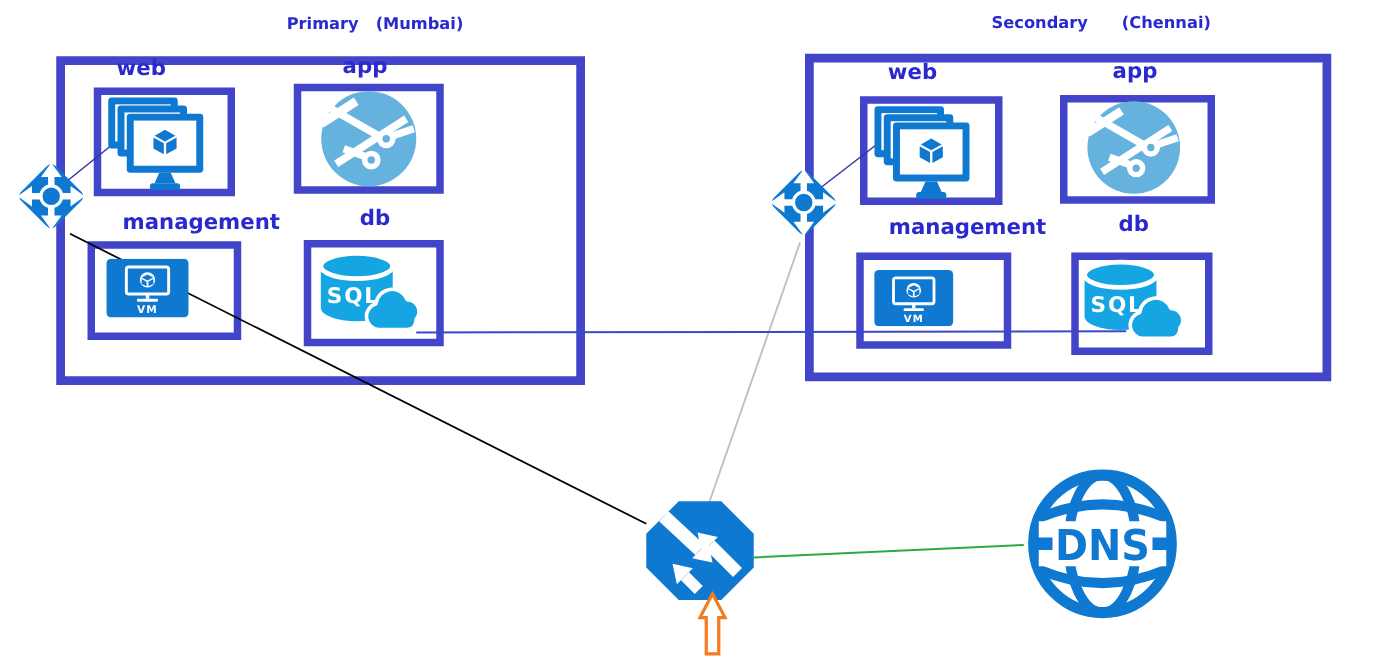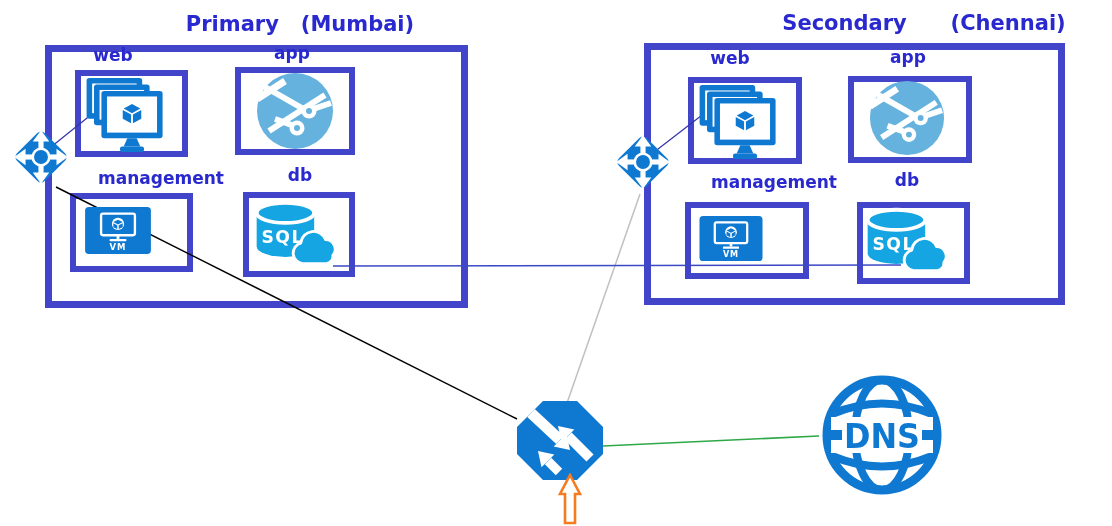--- a/index.html
+++ b/index.html
@@ -2,35 +2,35 @@
 <html><head>
 <meta charset="utf-8">
 <style>
   html,body{margin:0;padding:0;background:#fff;}
   #canvas{position:relative;width:1112px;height:526px;background:#fff;overflow:hidden;
           font-family:"DejaVu Sans","Liberation Sans",sans-serif;}
   .region{position:absolute;border:7px solid #4245c9;background:transparent;box-sizing:border-box;z-index:1;}
   .zonebox{position:absolute;border:6px solid #4245c9;background:#fff;box-sizing:border-box;z-index:1;}
   .lbl{position:absolute;color:#2929cf;font-weight:bold;font-size:17px;text-align:center;
        white-space:pre;z-index:4;line-height:1.1;}
-  .title{font-size:21px;}
+  .title{font-size:13px;}
   .icon{position:absolute;z-index:3;}
   #connectors{position:absolute;left:0;top:0;z-index:2;pointer-events:none;}
   svg text{font-family:"DejaVu Sans","Liberation Sans",sans-serif;}
 </style>
 </head>
 <body>
 
 <div id="canvas">
 
   <div class="region" style="left:45px;top:45px;width:423px;height:263px;"></div>
   <div class="region" style="left:644px;top:43px;width:421px;height:262px;"></div>
 
   <div class="lbl title" style="left:150px;top:13px;width:300px;">Primary   (Mumbai)</div>
-  <div class="lbl title" style="left:774px;top:12px;width:300px;">Secondary      (Chennai)</div>
+  <div class="lbl title" style="left:731px;top:12px;width:300px;">Secondary      (Chennai)</div>
 
   <div class="zonebox" style="left:75px;top:70px;width:113px;height:87px;"></div>
   <div class="zonebox" style="left:235px;top:67px;width:120px;height:88px;"></div>
   <div class="zonebox" style="left:70px;top:193px;width:123px;height:79px;"></div>
   <div class="zonebox" style="left:243px;top:192px;width:112px;height:85px;"></div>
 
   <div class="zonebox" style="left:688px;top:77px;width:114px;height:87px;"></div>
   <div class="zonebox" style="left:848px;top:76px;width:124px;height:87px;"></div>
   <div class="zonebox" style="left:685px;top:202px;width:124px;height:77px;"></div>
   <div class="zonebox" style="left:857px;top:202px;width:113px;height:82px;"></div>

